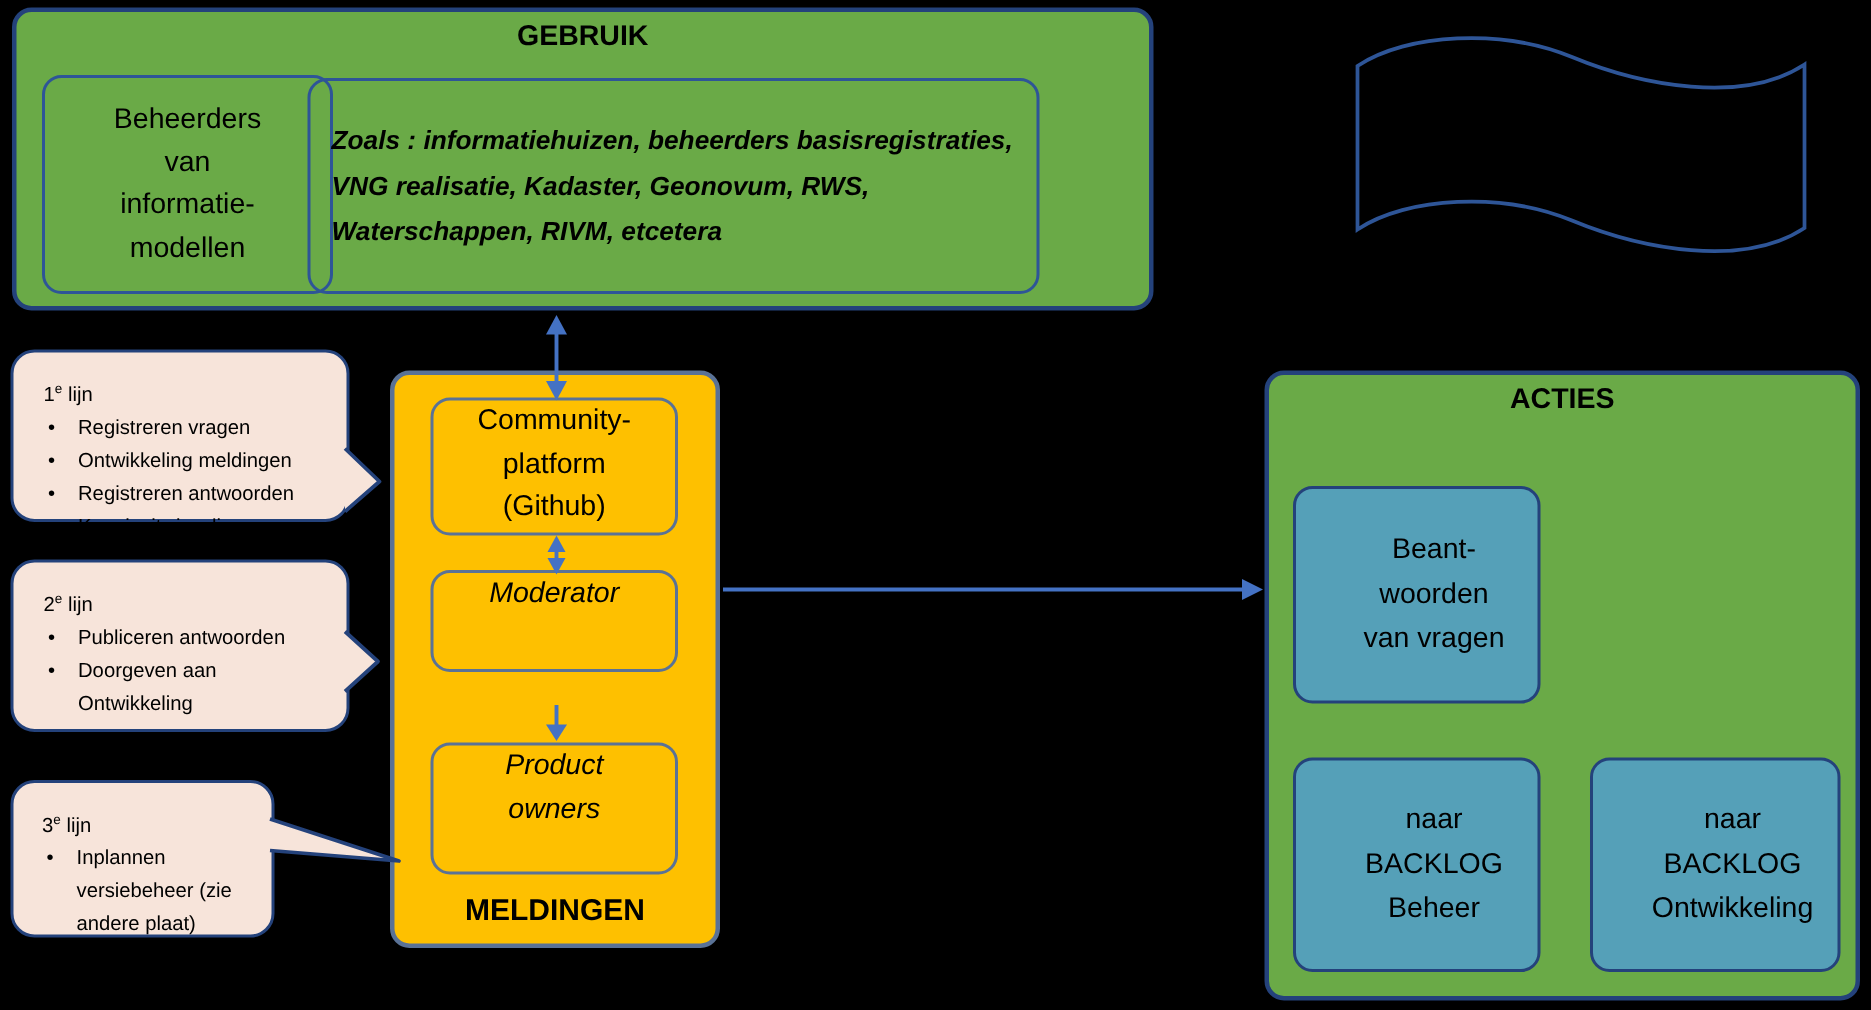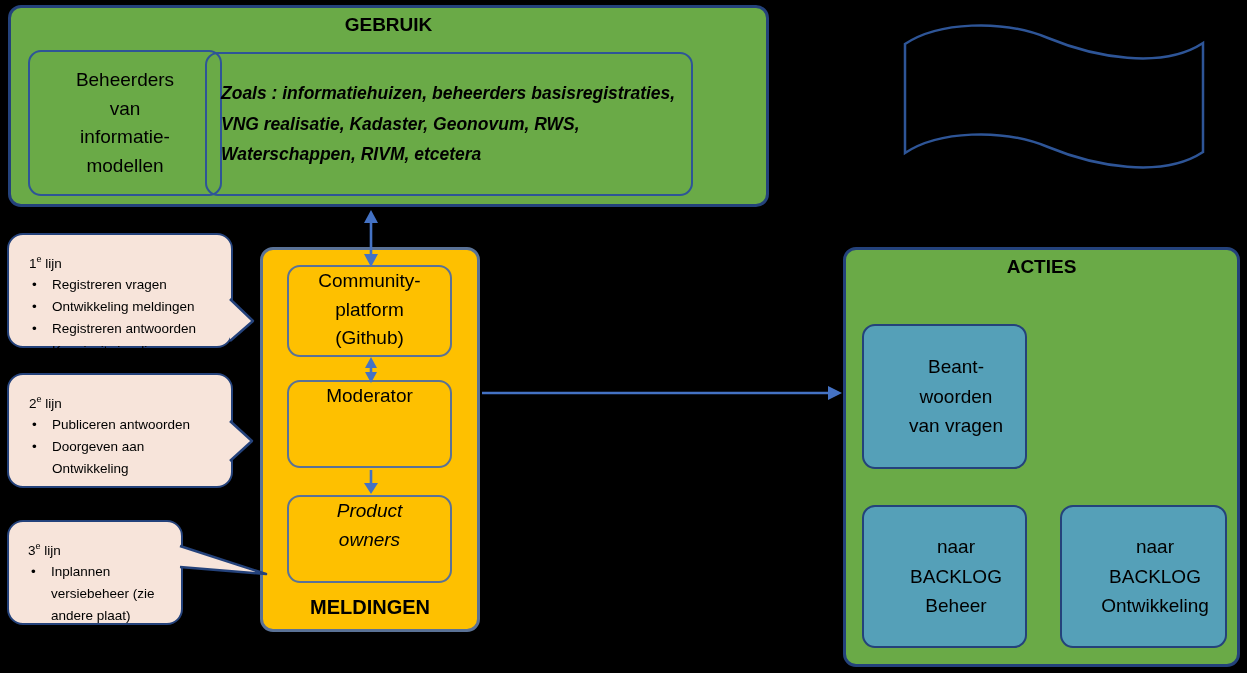--- a/index.html
+++ b/index.html
@@ -40,21 +40,21 @@
   .bullet-text { flex:1; white-space:pre-line; }
 
   
   .meldingen { left:260px; top:247px; width:220px; height:385px;
     background:var(--orange); border:3px solid var(--slate); }
   .mbox { left:24px; width:165px; border:2px solid var(--slate);
     display:flex; align-items:flex-start; justify-content:center;
     text-align:center; font-size:19px; line-height:1.5;
     white-space:pre-line; }
   .mbox-community { top:15px;  height:92px; }
-  .mbox-moderator { top:130px; height:88px; }
+  .mbox-moderator { top:130px; height:68px;font-style:italic; }
   .mbox-product   { top:245px; height:88px;font-style:italic; }
   .meldingen-label { position:absolute; left:0; bottom:10px; width:100%;
     text-align:center; font-weight:bold; font-size:20px; }
 
   
   .acties { left:843px; top:247px; width:397px; height:420px;
     background:var(--green); border:3px solid var(--navy); }
   .tbox { background:var(--teal); border:2px solid var(--navy);
     display:flex; align-items:center; justify-content:center;
     text-align:center; font-size:19px; line-height:1.55;

